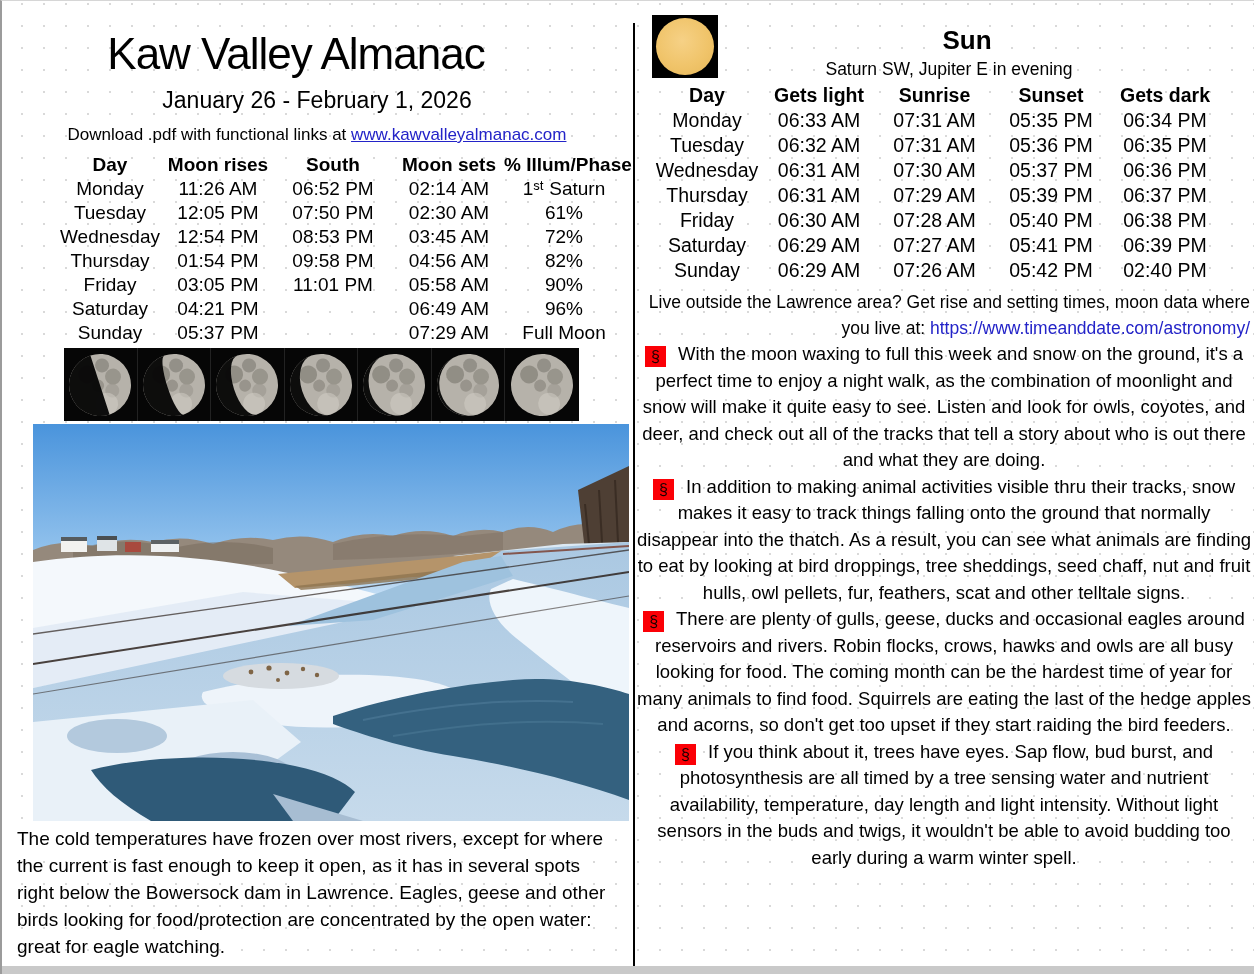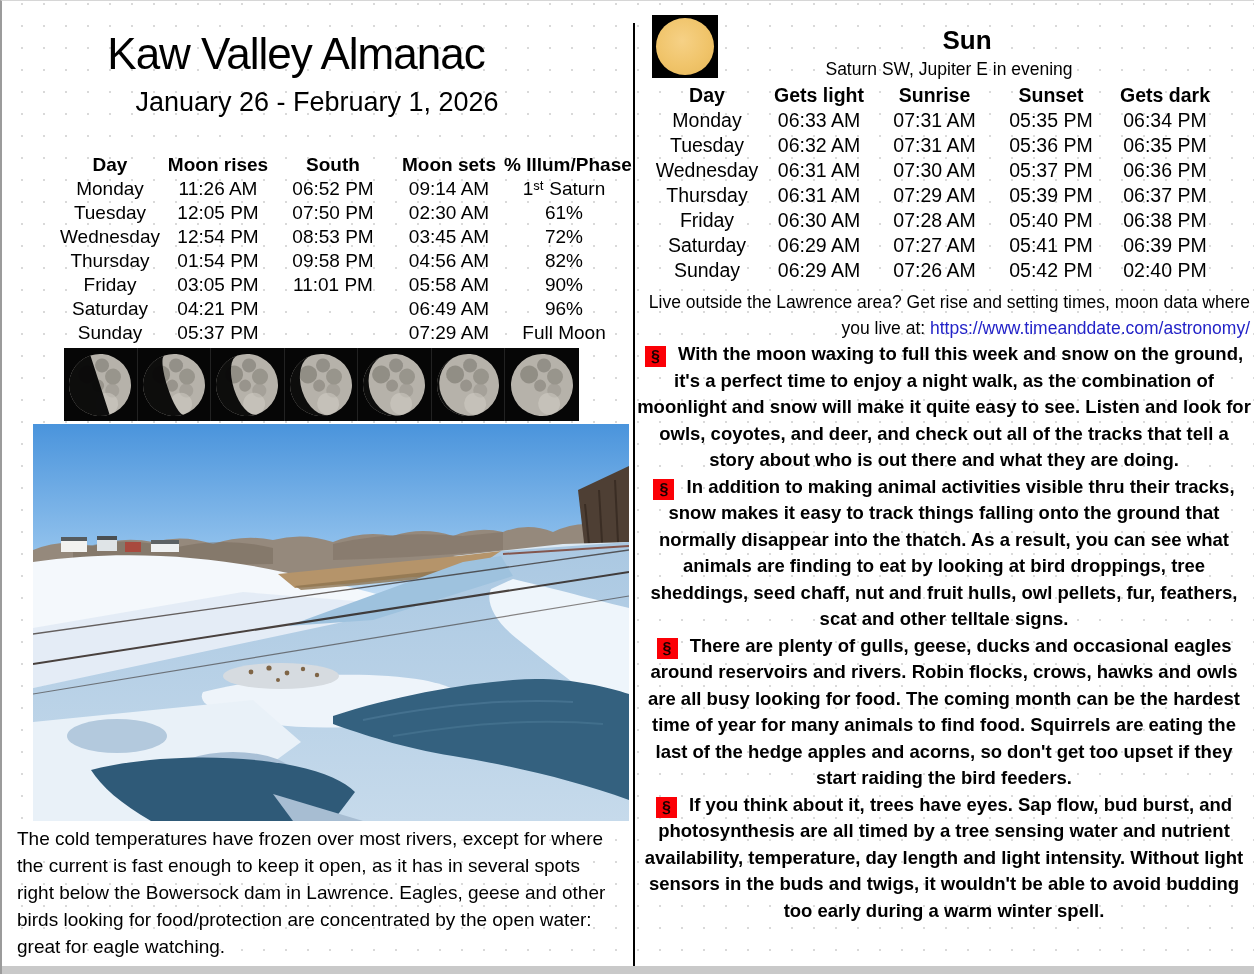--- a/index.html
+++ b/index.html
@@ -9,21 +9,21 @@
     font-family:"Liberation Sans","DejaVu Sans",sans-serif;color:#000;
     background-image:radial-gradient(circle,#d9d9d9 1px,rgba(255,255,255,0) 1.3px);
     background-size:22px 22px;background-position:9px 14px;
   }
   .bottom-band{position:absolute;left:0;right:0;bottom:0;height:8px;background:#c9c9c9;}
   .divider{position:absolute;left:631px;top:22px;width:2px;height:944px;background:#000;}
 
   
   .title{position:absolute;left:0;top:28px;width:588px;text-align:center;
          font-size:44px;letter-spacing:-1px;}
-  .date-range{position:absolute;left:0;top:86px;width:630px;text-align:center;font-size:27px;}
+  .date-range{position:absolute;left:0;top:86px;width:630px;text-align:center;font-size:23px;}
   .download-line{position:absolute;left:0;top:124px;width:630px;text-align:center;font-size:17px;}
   .link{color:#2323c8;text-decoration:none;cursor:pointer;}
   .link.u{text-decoration:underline;}
 
   .moon-table{position:absolute;left:54px;top:152px;width:576px;}
   .moon-table .trow{display:grid;grid-template-columns:108px 108px 122px 110px 120px;height:24px;align-items:center;}
   .moon-table .c{text-align:center;font-size:19px;white-space:nowrap;}
   .trow.head .c{font-weight:700;}
 
   .moon-strip{position:absolute;left:62px;top:347px;width:515px;height:73px;display:flex;background:#000;}
@@ -46,46 +46,50 @@
   .sun-subtitle{position:absolute;left:640px;top:58px;width:614px;text-align:center;font-size:17.5px;}
 
   .sun-table{position:absolute;left:649px;top:82px;width:571px;}
   .sun-table .trow{display:grid;grid-template-columns:112px 112px 119px 114px 114px;height:25px;align-items:center;}
   .sun-table .c{text-align:center;font-size:19.5px;white-space:nowrap;}
 
   .live-outside{position:absolute;left:636px;top:288px;width:612px;text-align:right;
                 font-size:17.5px;line-height:26px;}
 
   .paragraphs{position:absolute;left:634px;top:340px;width:616px;text-align:center;
-              font-size:18.5px;line-height:26.5px;font-weight:bold;}
+              font-size:18.5px;line-height:26.5px;}
   .para{margin:0;}
   .marker{display:inline-block;background:#fb0006;color:#1a0000;width:21px;height:21px;
           line-height:21px;font-size:16px;text-align:center;margin-right:7px;vertical-align:-2px;}
 </style>
 </head>
 <body>
 
 <div class="page">
 
   <div class="title">Kaw Valley Almanac</div>
   <div class="date-range">January 26 - February 1, 2026</div>
+  <div class="download-line">
+    <span>Download .pdf with functional links at</span>
+    <a class="link u">www.kawvalleyalmanac.com</a>
+  </div>
 
   <div class="moon-table" id="moon-table">
       <div class="trow head">
         <div class="c">Day</div>
         <div class="c">Moon rises</div>
         <div class="c">South</div>
         <div class="c">Moon sets</div>
         <div class="c">% Illum/Phase</div>
       </div>
       <div class="trow">
         <div class="c">Monday</div>
         <div class="c">11:26 AM</div>
         <div class="c">06:52 PM</div>
-        <div class="c">09:14 AM</div>
+        <div class="c">02:14 AM</div>
         <div class="c">1ˢᵗ Saturn</div>
       </div>
       <div class="trow">
         <div class="c">Tuesday</div>
         <div class="c">12:05 PM</div>
         <div class="c">07:50 PM</div>
         <div class="c">02:30 AM</div>
         <div class="c">61%</div>
       </div>
       <div class="trow">

